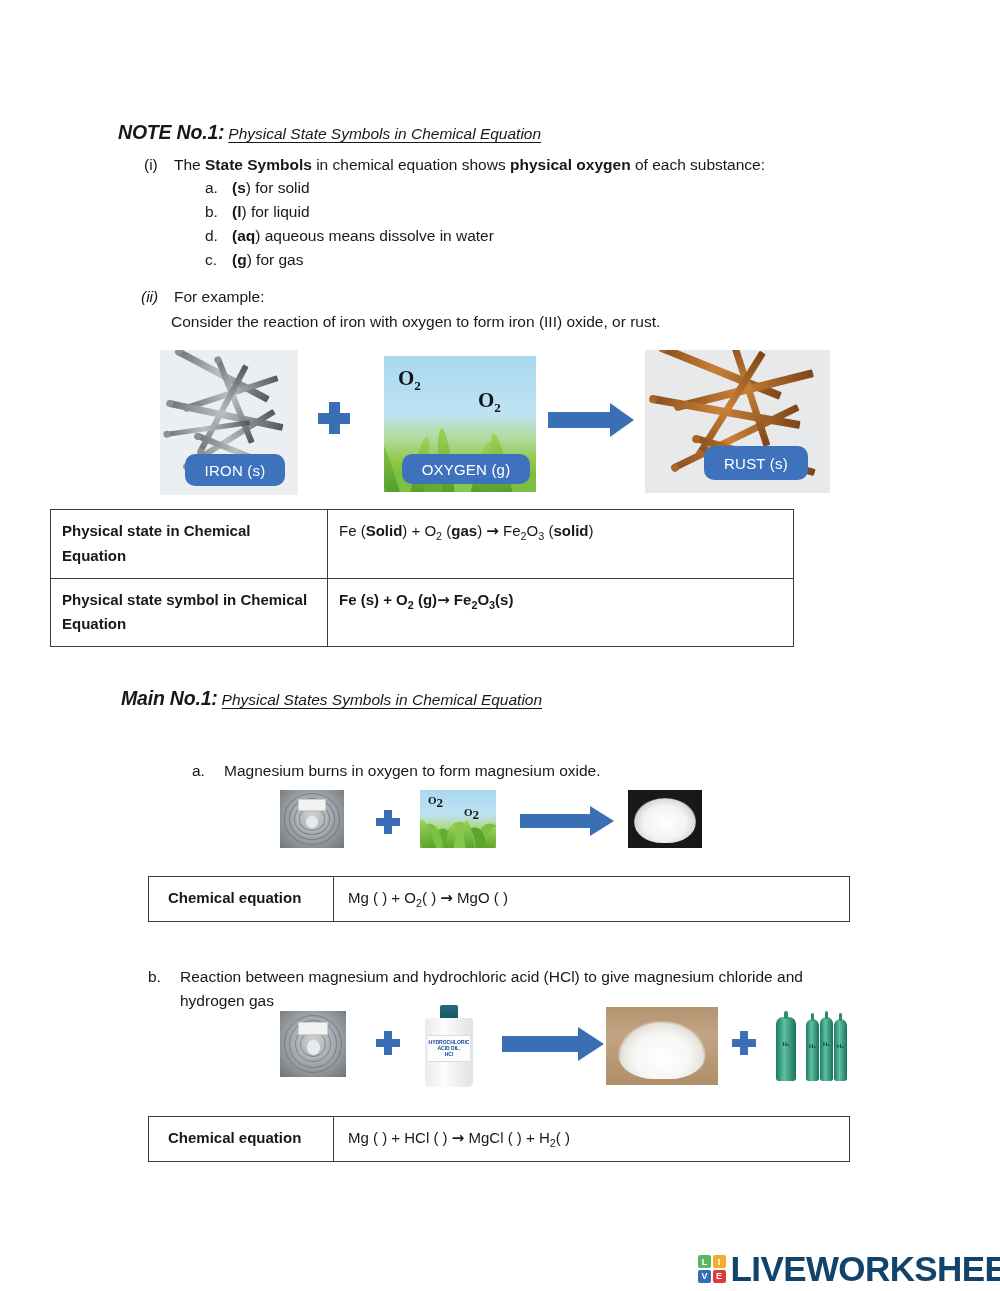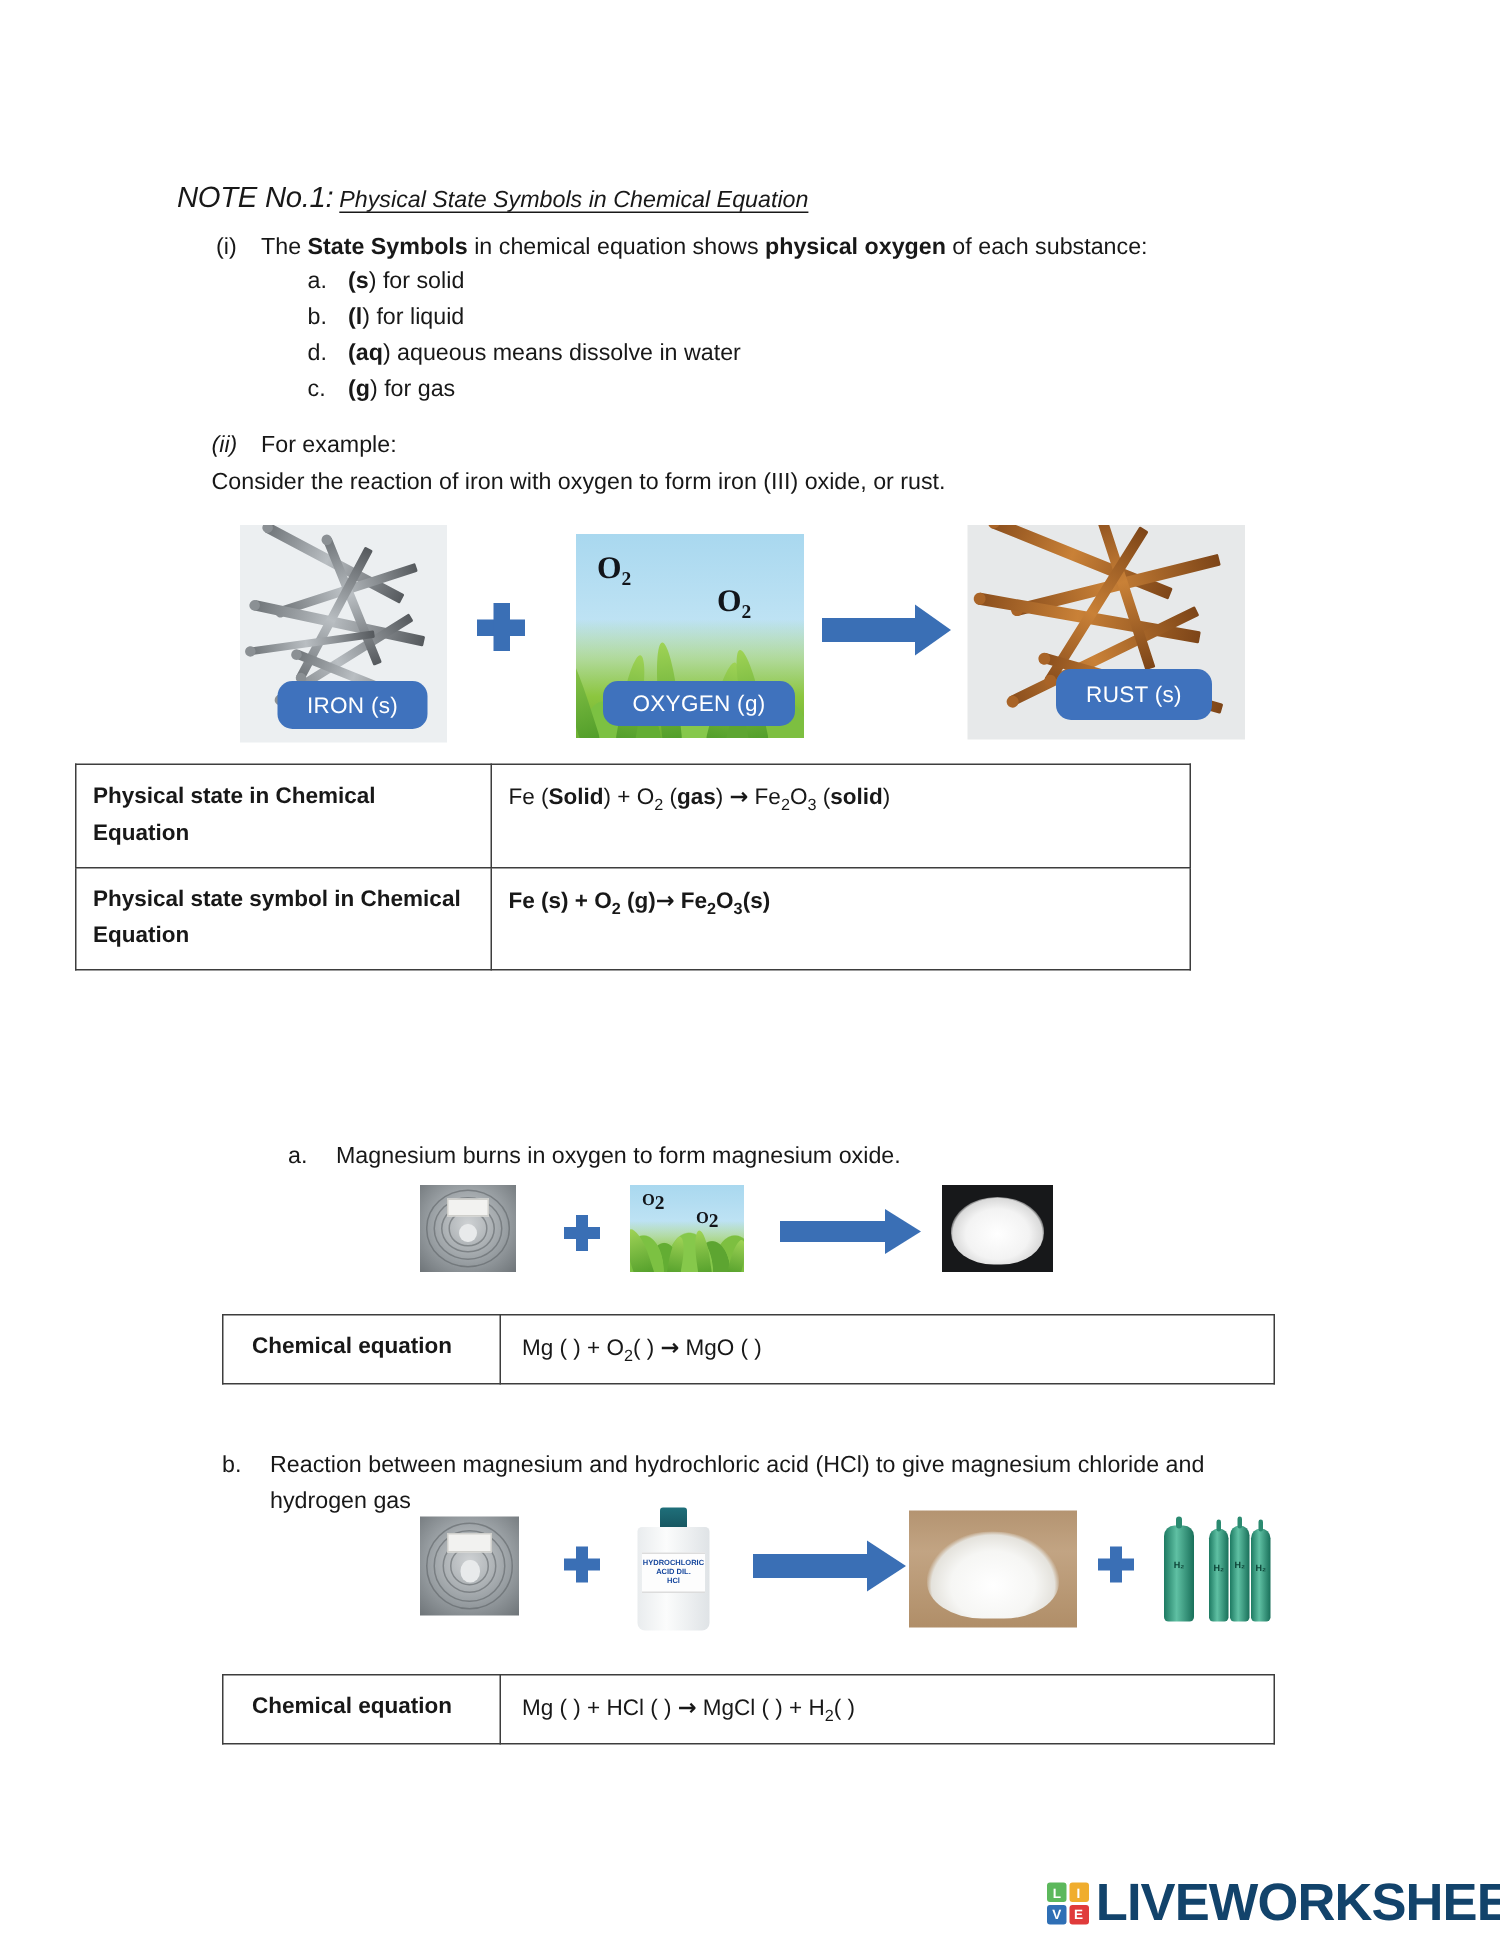--- a/index.html
+++ b/index.html
@@ -18,21 +18,21 @@
 
   
   .note-head {
     position: absolute;
     left: 118px;
     top: 121px;
     white-space: nowrap;
   }
   .note-head .lead {
     font-size: 19.5px;
-    font-weight: normal;
+    font-weight: bold;
     font-style: italic;
     letter-spacing: -0.2px;
   }
   .note-head .sub {
     font-size: 15.5px;
     font-style: italic;
     text-decoration: underline;
     text-underline-offset: 3px;
     margin-left: 4px;
   }
@@ -77,21 +77,21 @@
   .abc-list .marker { display: inline-block; width: 27px; }
 
   .roman-ii {
     position: absolute;
     left: 141px;
     top: 288px;
     font-size: 15.5px;
     white-space: nowrap;
   }
   .roman-ii .marker { display: inline-block; width: 33px; font-style: italic; }
-  .roman-ii .line2 { display: block; margin-top: 7px; }
+  .roman-ii .line2 { margin-left: 30px; display: block; margin-top: 7px; }
 
   
   .strip1 { position: absolute; left: 160px; top: 350px; width: 680px; height: 148px; }
 
   .photo { position: absolute; overflow: hidden; }
 
   
   .iron-photo { left: 0px; top: 0px; width: 138px; height: 145px; background: #eceff1; }
   .nail {
     position: absolute; background: linear-gradient(90deg,#6f7478,#b9bec2 45%,#55595d);
@@ -398,20 +398,23 @@
     </tr>
     <tr>
       <td class="lbl">Physical state symbol in Chemical Equation</td>
       <td class="val bold">
         <span>Fe (s) + O</span><sub>2</sub><span> (g)</span><span class="arr">→</span><span> Fe</span><sub>2</sub><span>O</span><sub>3</sub><span>(s)</span>
       </td>
     </tr>
   </tbody>
     </table>
 
+  <div class="main-head">
+    <span class="lead">Main No.1:</span><span class="sub">Physical States Symbols in Chemical Equation</span>
+  </div>
 
 
   <div class="q-line" id="qa">
     <span class="marker">a.</span><span>Magnesium burns in oxygen to form magnesium oxide.</span>
   </div>
 
   <div class="strip2">
     <div class="mgribbon" style="left:0;top:0;width:64px;height:58px;">
       <div class="coil" style="left:6%;top:6%;width:88%;height:88%;"></div>
       <div class="coil" style="left:14%;top:14%;width:72%;height:72%;"></div>

